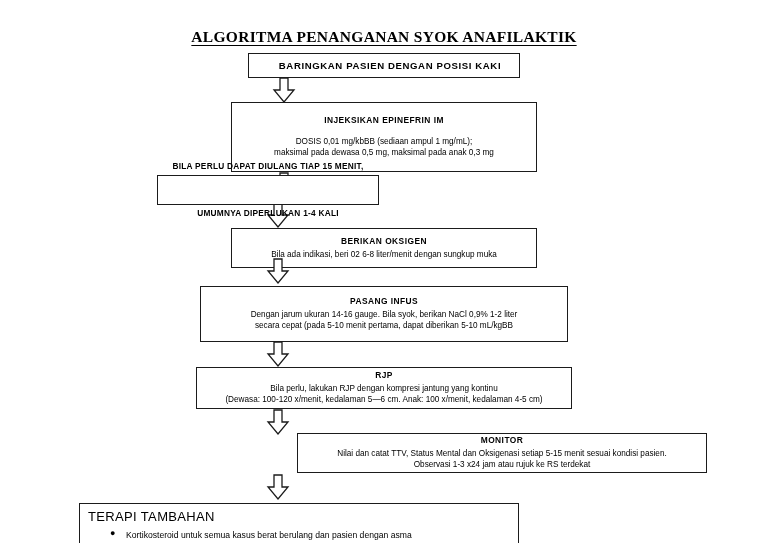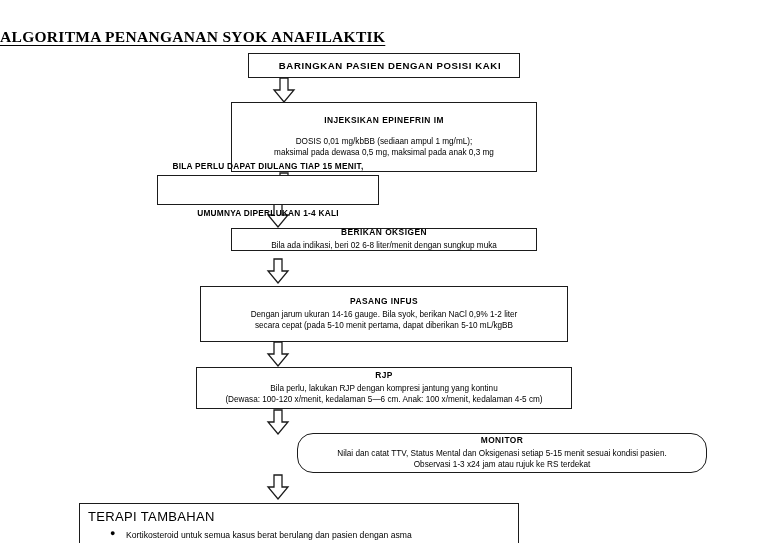--- a/index.html
+++ b/index.html
@@ -21,20 +21,21 @@
     left: 0; top: 0;
     width: 768px;
     height: 543px;
   }
 
   .title {
     position: absolute;
     left: 0;
     top: 28px;
     width: 768px;
+    text-align: center;
     font-family: "Liberation Serif", serif;
     font-weight: bold;
     font-size: 15.5px;
     letter-spacing: 0.3px;
     text-decoration: underline;
     text-underline-offset: 2.5px;
     white-space: nowrap;
   }
 
   .box {
@@ -80,27 +81,27 @@
   #box-epinefrin { left: 231px; top: 102px; width: 306px; height: 70px; }
   #box-epinefrin .hdr { margin-bottom: 9px; }
 
   #box-ulang {
     left: 157px; top: 175px; width: 222px; height: 30px;
     z-index: 4;
     gap: 35px;
   }
   #box-ulang .ln { font-weight: bold; font-size: 8.3px; letter-spacing: 0.25px; }
 
-  #box-oksigen { left: 231px; top: 228px; width: 306px; height: 23px; }
+  #box-oksigen { left: 231px; top: 228px; width: 306px; height: 40px; }
 
   #box-infus { left: 200px; top: 286px; width: 368px; height: 56px; }
 
   #box-rjp { left: 196px; top: 367px; width: 376px; height: 42px; }
 
-  #box-monitor { left: 297px; top: 433px; width: 410px; height: 40px; border-radius: 16px; }
+  #box-monitor { left: 297px; top: 433px; width: 410px; height: 40px; }
 
   #box-terapi {
     left: 79px; top: 503px; width: 440px; height: 46px;
     align-items: stretch;
     justify-content: flex-start;
     text-align: left;
     padding: 4px 8px 0 8px;
   }
   #box-terapi .t-head {
     font-size: 13px;

